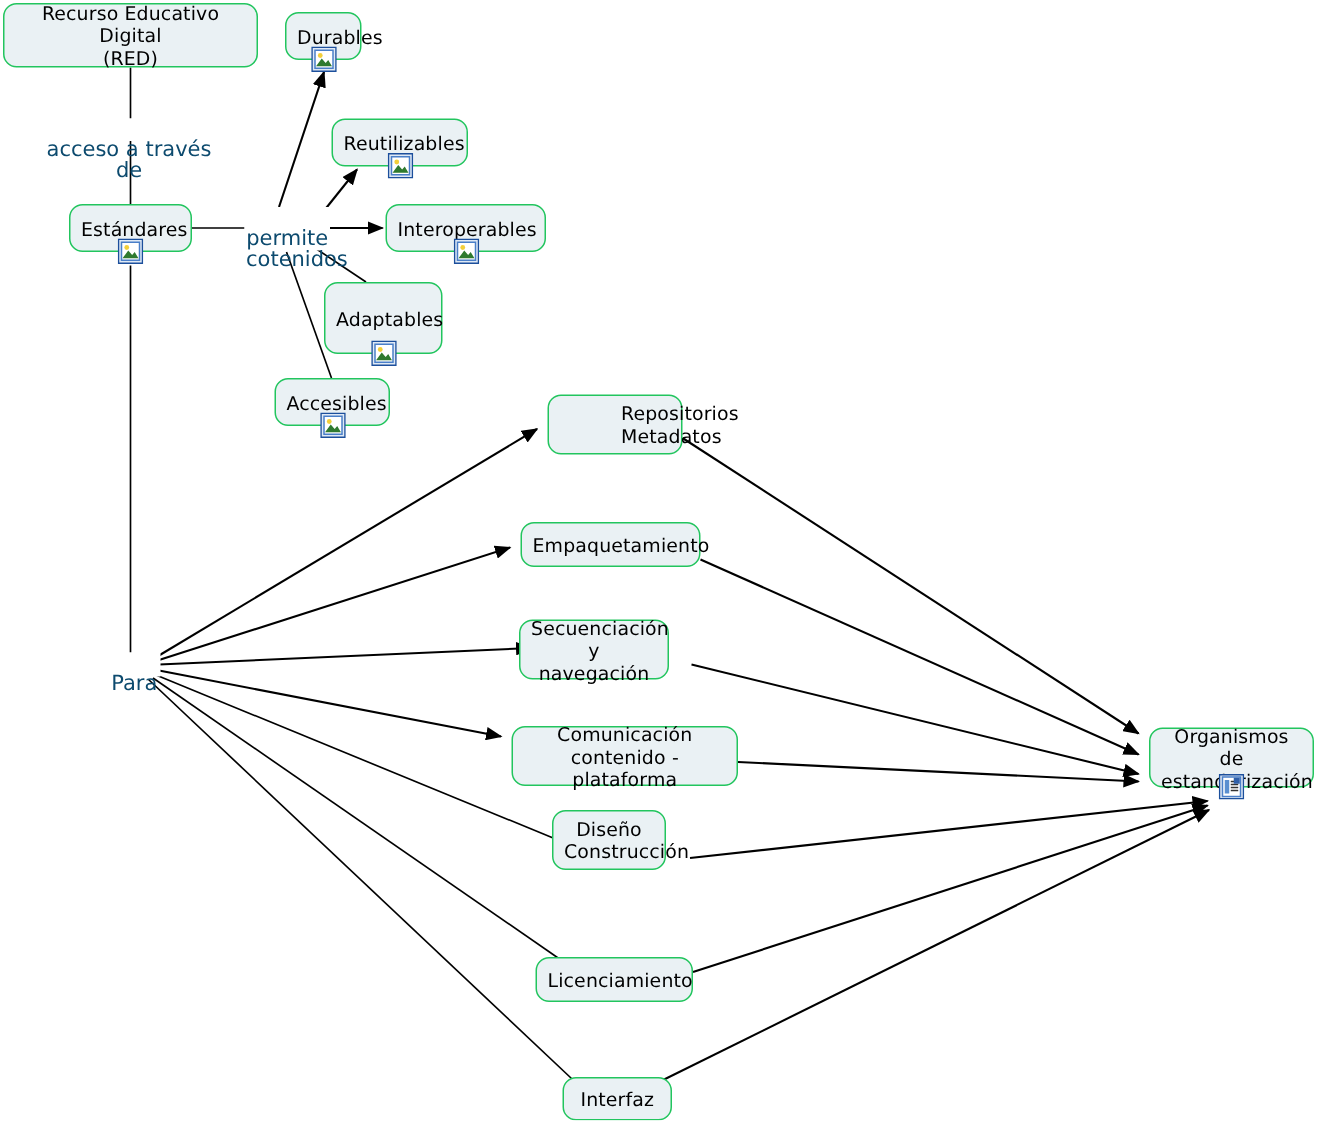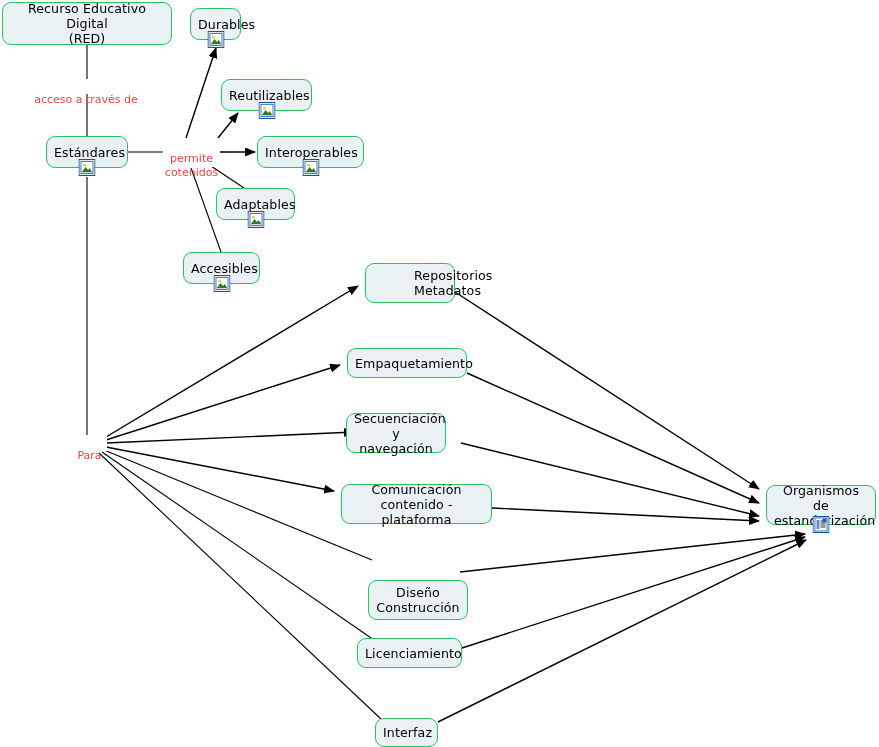--- a/index.html
+++ b/index.html
@@ -51,23 +51,23 @@
     bottom: -9px;
     left: 50%;
     transform: translateX(-50%);
     width: 17px;
     height: 17px;
     z-index: 5;
     line-height: 0;
   }
   .link-label {
     position: absolute;
-    font-size: 11px;
+    font-size: 14px;
     line-height: 14px;
-    color: #ef4444;
+    color: #0c4a6e;
     text-align: center;
     background: #ffffff;
     white-space: pre-line;
     z-index: 4;
     padding: 0 1px;
   }
 </style>
 </head>
 <body>
 
@@ -161,21 +161,21 @@
     <span class="node-icon">
       <svg viewBox="0 0 17 17" width="17" height="17" xmlns="http://www.w3.org/2000/svg">
         <rect x="0.5" y="0.5" width="16" height="16" fill="#dfe9f5" stroke="#1c4f9c" stroke-width="1"></rect>
         <rect x="2.5" y="2.5" width="12" height="12" fill="#ffffff" stroke="#4a7fc8" stroke-width="1"></rect>
         <circle cx="6" cy="6" r="1.6" fill="#f3cf3a"></circle>
         <path d="M3.2,13.2 L7,8 L9.6,11 L11.3,9 L13.8,13.2 z" fill="#2f7a2f"></path>
       </svg>
     </span>
   </div>
 
-  <div class="node" style="left:216px; top:188px; width:79px; height:32px;">
+  <div class="node" style="left:216px; top:188px; width:79px; height:48px;">
     <span class="node-label">Adaptables</span>
     <span class="node-icon">
       <svg viewBox="0 0 17 17" width="17" height="17" xmlns="http://www.w3.org/2000/svg">
         <rect x="0.5" y="0.5" width="16" height="16" fill="#dfe9f5" stroke="#1c4f9c" stroke-width="1"></rect>
         <rect x="2.5" y="2.5" width="12" height="12" fill="#ffffff" stroke="#4a7fc8" stroke-width="1"></rect>
         <circle cx="6" cy="6" r="1.6" fill="#f3cf3a"></circle>
         <path d="M3.2,13.2 L7,8 L9.6,11 L11.3,9 L13.8,13.2 z" fill="#2f7a2f"></path>
       </svg>
     </span>
   </div>
@@ -204,30 +204,30 @@
   <div class="node" style="left:346px; top:413px; width:100px; height:40px;">
     <span class="node-label">Secuenciación
 y navegación</span>
   </div>
 
   <div class="node" style="left:341px; top:484px; width:151px; height:40px;">
     <span class="node-label">Comunicación
 contenido - plataforma</span>
   </div>
 
-  <div class="node" style="left:368px; top:580px; width:100px; height:40px;">
+  <div class="node" style="left:368px; top:540px; width:76px; height:40px;">
     <span class="node-label">Diseño
 Construcción</span>
   </div>
 
   <div class="node" style="left:357px; top:638px; width:105px; height:30px;">
     <span class="node-label">Licenciamiento</span>
   </div>
 
-  <div class="node" style="left:375px; top:718px; width:63px; height:29px;">
+  <div class="node" style="left:375px; top:718px; width:73px; height:29px;">
     <span class="node-label">Interfaz</span>
   </div>
 
   <div class="node" style="left:766px; top:485px; width:110px; height:40px;">
     <span class="node-label">Organismos de
 estandarización</span>
     <span class="node-icon">
       <svg viewBox="0 0 17 17" width="17" height="17" xmlns="http://www.w3.org/2000/svg">
         <rect x="0.5" y="0.5" width="16" height="16" fill="#dfe9f5" stroke="#1c4f9c" stroke-width="1"></rect>
         <rect x="2.5" y="2" width="12" height="13" fill="#ffffff" stroke="#4a7fc8" stroke-width="1"></rect>

